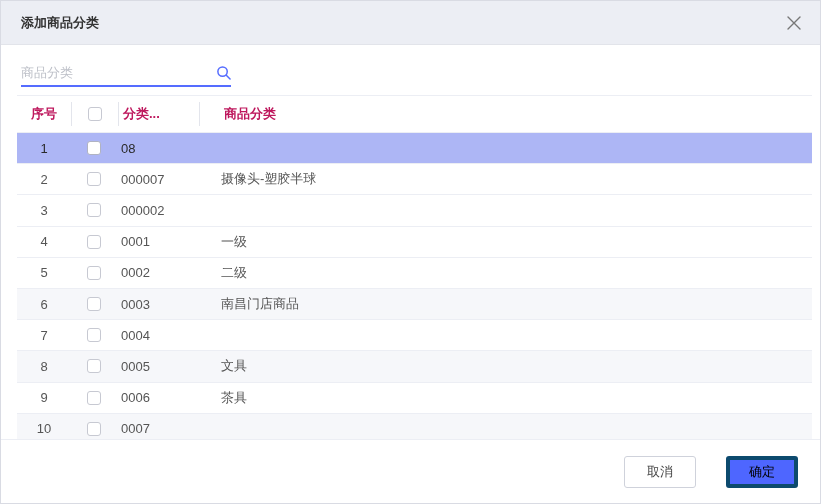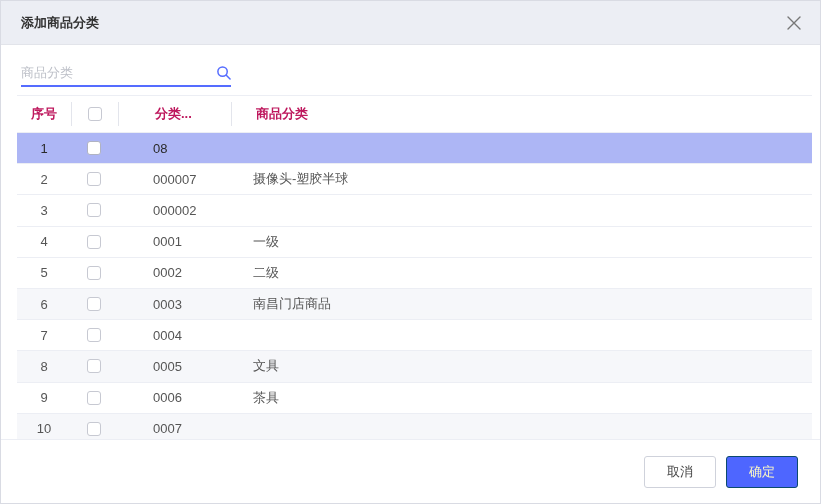--- a/index.html
+++ b/index.html
@@ -46,21 +46,21 @@
     position: relative;
   }
   .table-head {
     display: flex; height: 38px; align-items: center;
     background: #fff; font-weight: 700; color: #be185d;
     border-top: 1px solid #eceef4;
     border-bottom: 1px solid #eceef4;
   }
   .col-seq  { width: 54px; text-align: center; }
   .col-chk  { width: 46px; display:flex; justify-content:center; }
-  .col-code { width: 80px; padding-left: 4px; margin-left: 32px; }
+  .col-code { width: 80px; padding-left: 4px; }
   .col-name { flex: 1; padding-left: 24px; }
   .vdiv { width: 1px; align-self: stretch; margin: 6px 0; background: #e3e5ec; }
 
   .table-body {
     height: calc(100% - 38px);
     overflow-y: scroll;
   }
   .row {
     display: flex; height: 31.2px; align-items: center;
     border-bottom: 1px solid #eceef4;
@@ -81,30 +81,30 @@
 
   
   .table-body::-webkit-scrollbar { width: 10px; }
   .table-body::-webkit-scrollbar-track { background: #f0f1f5; }
   .table-body::-webkit-scrollbar-thumb { background: #c6c8d2; border-radius: 5px; }
 
   .modal-footer {
     height: 64px;
     border-top: 1px solid #eceef4;
     display: flex; align-items: center; justify-content: flex-end;
-    gap: 10px; padding: 0 22px;
+    gap: 30px; padding: 0 22px;
   }
   .btn {
     min-width: 72px; height: 32px;
     border-radius: 3px; font-size: 13px;
     display:flex; align-items:center; justify-content:center;
     cursor: pointer;
   }
   .btn-default { background:#fff; border:1px solid #cfd2db; color:#444; }
-  .btn-primary { background:#4e66ff; border:1px solid #0c4a6e; color:#fef9c3; }
+  .btn-primary { background:#4e66ff; border:4px solid #0c4a6e; color:#000000; }
 </style>
 </head>
 <body>
 
 <div class="modal">
 
   <div class="modal-header">
     <div class="modal-title">添加商品分类</div>
     <div class="close-icon">
       <svg viewBox="0 0 14 14">

